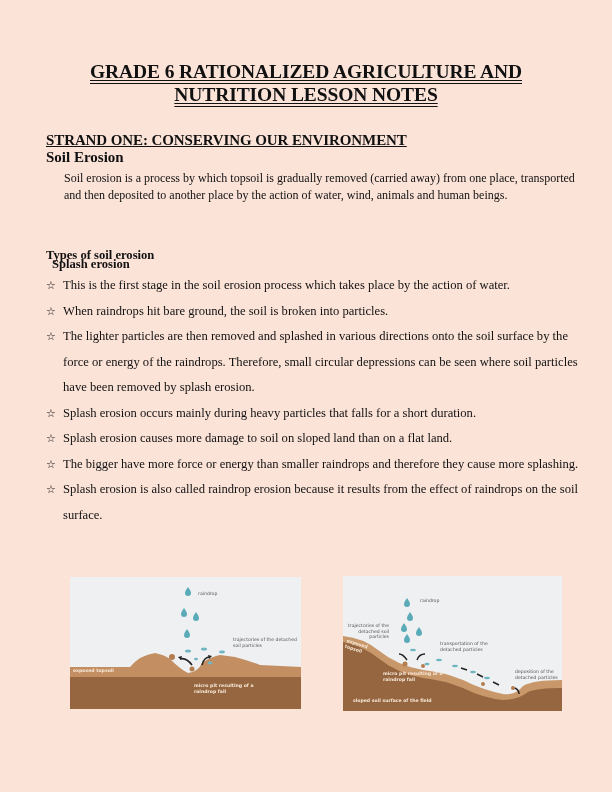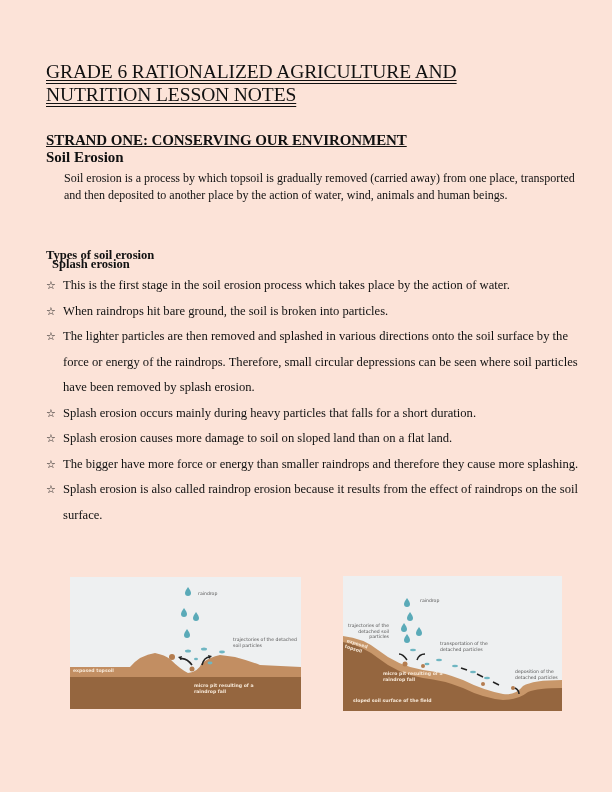--- a/index.html
+++ b/index.html
@@ -6,23 +6,23 @@
   body {
     width:612px; height:792px; overflow:hidden;
     background:#fce3d8;
     font-family:"Liberation Serif", "DejaVu Serif", serif;
     color:#111;
     position:relative;
   }
   .page { position:absolute; left:0; top:0; width:612px; height:792px; }
   .title {
     position:absolute; left:46px; top:60px; width:520px;
-    font-size:19.5px; font-weight:normal; line-height:23px;
+    font-size:19.5px; font-weight:bold; line-height:23px;
     text-decoration:underline; text-decoration-style:double;
-    text-underline-offset:2px; letter-spacing:-0.1px;
+    text-underline-offset:2px; letter-spacing:-0.1px;text-align:center;
   }
   .strand {
     position:absolute; left:46px; top:132px;
     font-size:15px; font-weight:bold; text-decoration:underline;
     text-underline-offset:1px; letter-spacing:-0.1px;
   }
   .h-soil {
     position:absolute; left:46px; top:149px;
     font-size:15px; font-weight:bold;
   }

